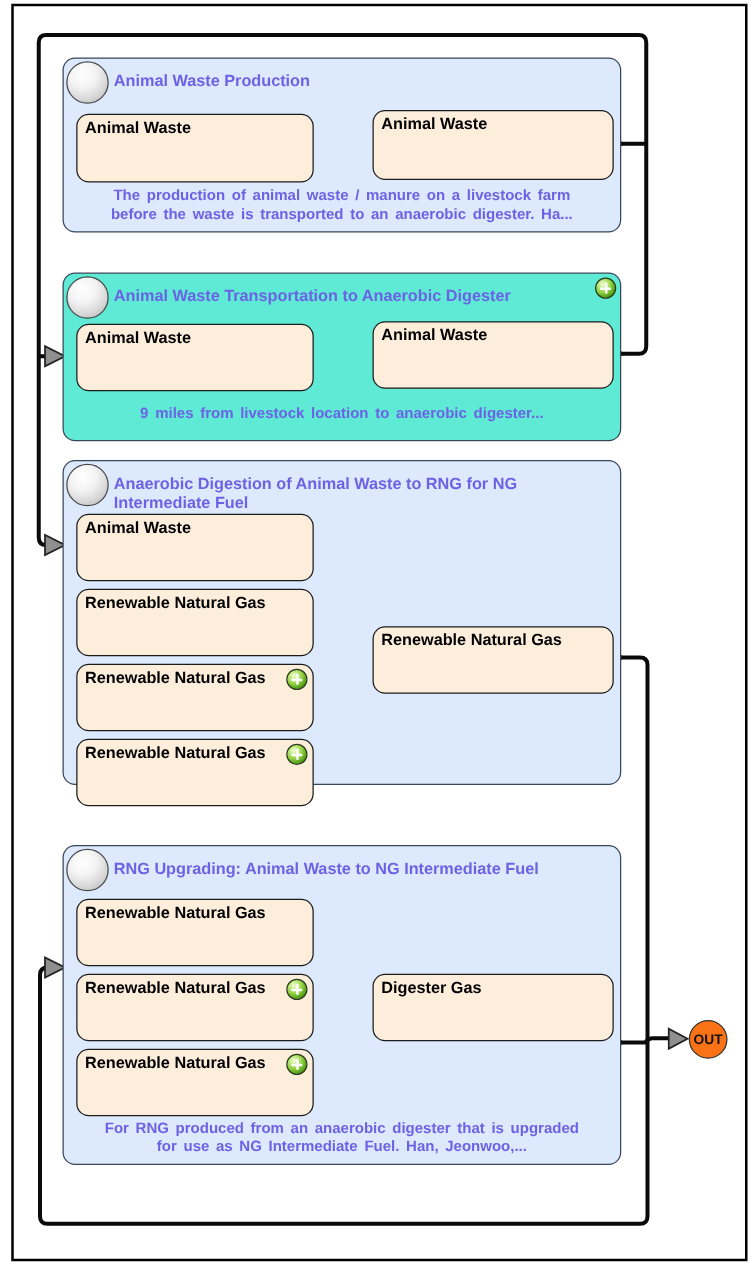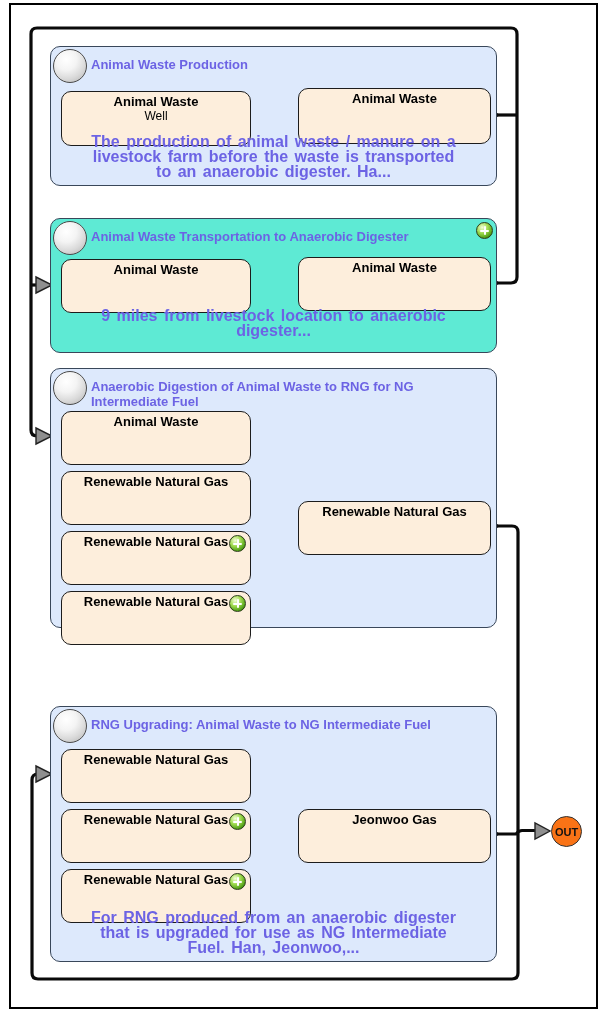--- a/index.html
+++ b/index.html
@@ -19,29 +19,29 @@
     position:absolute;left:40px;top:10px;right:58px;
     color:#6c63e4;font-weight:700;font-size:13px;line-height:15px;
   }
   .sphere{
     position:absolute;left:2px;top:2px;width:34px;height:34px;border-radius:50%;
     border:1.5px solid #4a4a4a;box-sizing:border-box;
     background:radial-gradient(circle at 38% 30%,#ffffff 0%,#f4f4f4 35%,#d9d9d9 65%,#bdbdbd 88%,#d2d2d2 100%);
   }
   .resource{
     position:absolute;background:#fdeedc;border:1.5px solid #1c1c1c;border-radius:10px;
-    box-sizing:border-box;padding:2px 6px;text-align:center;
+    box-sizing:border-box;padding:2px 6px;
   }
   .resource .rlabel{font-weight:700;font-size:13px;color:#000;line-height:15px;}
   .resource .rsub{font-size:12px;color:#000;line-height:14px;}
   .res-in{left:10px;width:190px;height:54px;}
   .res-out{left:247px;width:193px;height:54px;}
   .pdesc{
     position:absolute;left:7%;width:86%;text-align:center;
-    color:#6c63e4;font-weight:700;font-size:16px;line-height:15px;word-spacing:2px;
+    color:#6c63e4;font-weight:700;font-size:12px;line-height:15px;word-spacing:2px;
   }
   .plus{
     position:absolute;width:17px;height:17px;border-radius:50%;
     border:1px solid #2c3c1a;box-sizing:border-box;
     background:radial-gradient(circle at 35% 30%,#f4ffd8 0%,#9ed94e 40%,#4d9c14 75%,#3c7f10 100%);
   }
   .plus::before,.plus::after{content:"";position:absolute;background:#fff;border-radius:1px;}
   .plus::before{left:3px;right:3px;top:6.5px;height:2.5px;}
   .plus::after{top:3px;bottom:3px;left:6.5px;width:2.5px;}
   .out-node{
@@ -95,21 +95,20 @@
       <polygon points="489,519 489,533 500,526"></polygon>
       <polygon points="489,827 489,841 500,834"></polygon>
     </g>
   </svg>
 
   <div class="process" style="top:46px;height:140px;">
     <span class="sphere"></span>
     <div class="ptitle">Animal Waste Production</div>
     <div class="resource res-in" style="top:44px;height:55px;">
       <div class="rlabel">Animal Waste</div>
-      <div class="rsub">Well</div>
     </div>
     <div class="resource res-out" style="top:41px;height:56px;">
       <div class="rlabel">Animal Waste</div>
     </div>
     <div class="pdesc" style="bottom:6px;">The production of animal waste / manure on a livestock farm before the waste is transported to an anaerobic digester. Ha...</div>
   </div>
 
   <div class="process pink" style="top:218px;height:135px;">
     <span class="sphere"></span>
     <div class="ptitle">Animal Waste Transportation to Anaerobic Digester</div>
@@ -138,36 +137,36 @@
     </div>
     <div class="resource res-in" style="top:222px;">
       <div class="rlabel">Renewable Natural Gas</div>
       <span class="plus" style="right:4px;top:3px;"></span>
     </div>
     <div class="resource res-out" style="top:132px;">
       <div class="rlabel">Renewable Natural Gas</div>
     </div>
   </div>
 
-  <div class="process" style="top:706px;height:256px;padding-left:27px;">
+  <div class="process" style="top:676px;height:256px;padding-left:27px;">
     <span class="sphere"></span>
     <div class="ptitle">RNG Upgrading: Animal Waste to NG Intermediate Fuel</div>
     <div class="resource res-in" style="top:42px;">
       <div class="rlabel">Renewable Natural Gas</div>
     </div>
     <div class="resource res-in" style="top:102px;">
       <div class="rlabel">Renewable Natural Gas</div>
       <span class="plus" style="right:4px;top:3px;"></span>
     </div>
     <div class="resource res-in" style="top:162px;">
       <div class="rlabel">Renewable Natural Gas</div>
       <span class="plus" style="right:4px;top:3px;"></span>
     </div>
     <div class="resource res-out" style="top:102px;">
-      <div class="rlabel">Jeonwoo Gas</div>
+      <div class="rlabel">Digester Gas</div>
     </div>
     <div class="pdesc" style="bottom:6px;text-align:center;">For RNG produced from an anaerobic digester that is upgraded for use as NG Intermediate Fuel. Han, Jeonwoo,...</div>
   </div>
 
   <div class="out-node">
     <span>OUT</span>
   </div>
 </div>
 
 </body></html>

